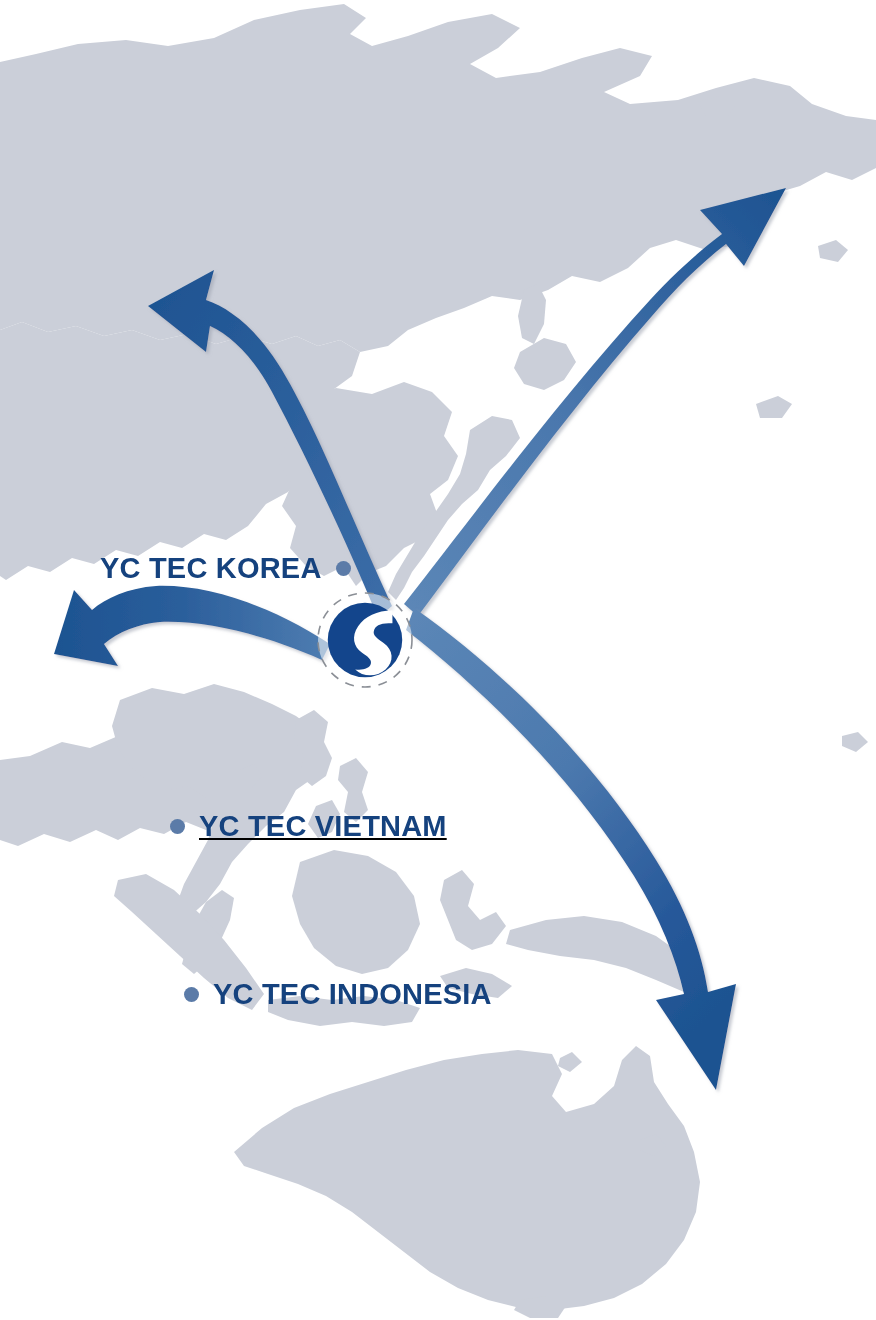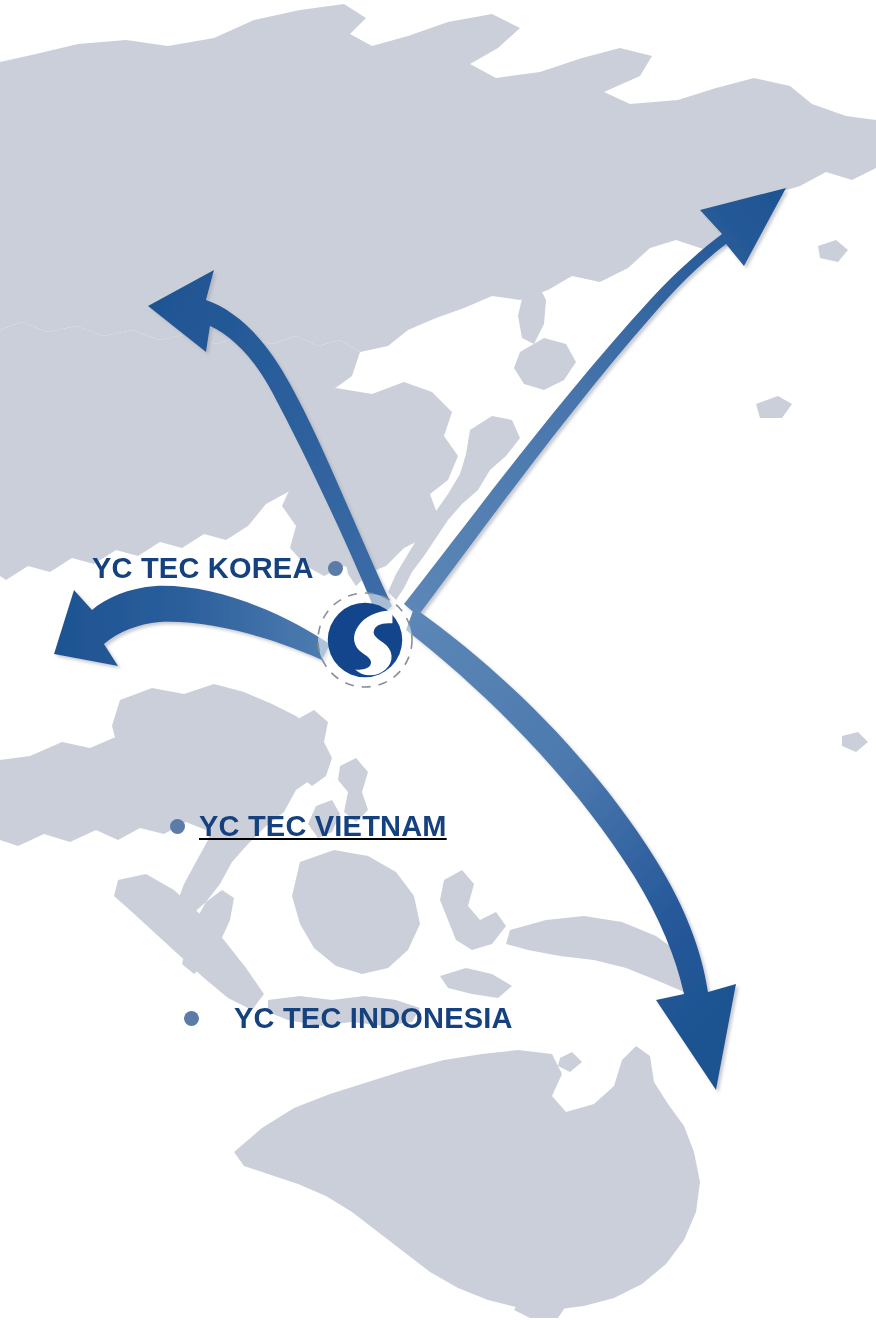--- a/index.html
+++ b/index.html
@@ -41,38 +41,37 @@
     line-height: 1;
   }
   .label-dot {
     width: 15px;
     height: 15px;
     border-radius: 50%;
     background: #5b7ba8;
     flex: 0 0 auto;
   }
   #label-korea {
-    left: 92px;
+    left: 100px;
     top: 554px;
   }
   #label-korea .label-dot {
     margin-left: 14px;
   }
   #label-vietnam {
     left: 170px;
     top: 812px;
     text-decoration: underline;
   }
   #label-vietnam .label-dot {
     margin-right: 14px;
   }
   #label-indonesia {
     left: 184px;
-    top: 1004px;
-    gap: 21px;
+    top: 980px;
   }
   #label-indonesia .label-dot {
     margin-right: 14px;
   }
   #logo-badge {
     position: absolute;
     left: 316px;
     top: 591px;
     width: 98px;
     height: 98px;

